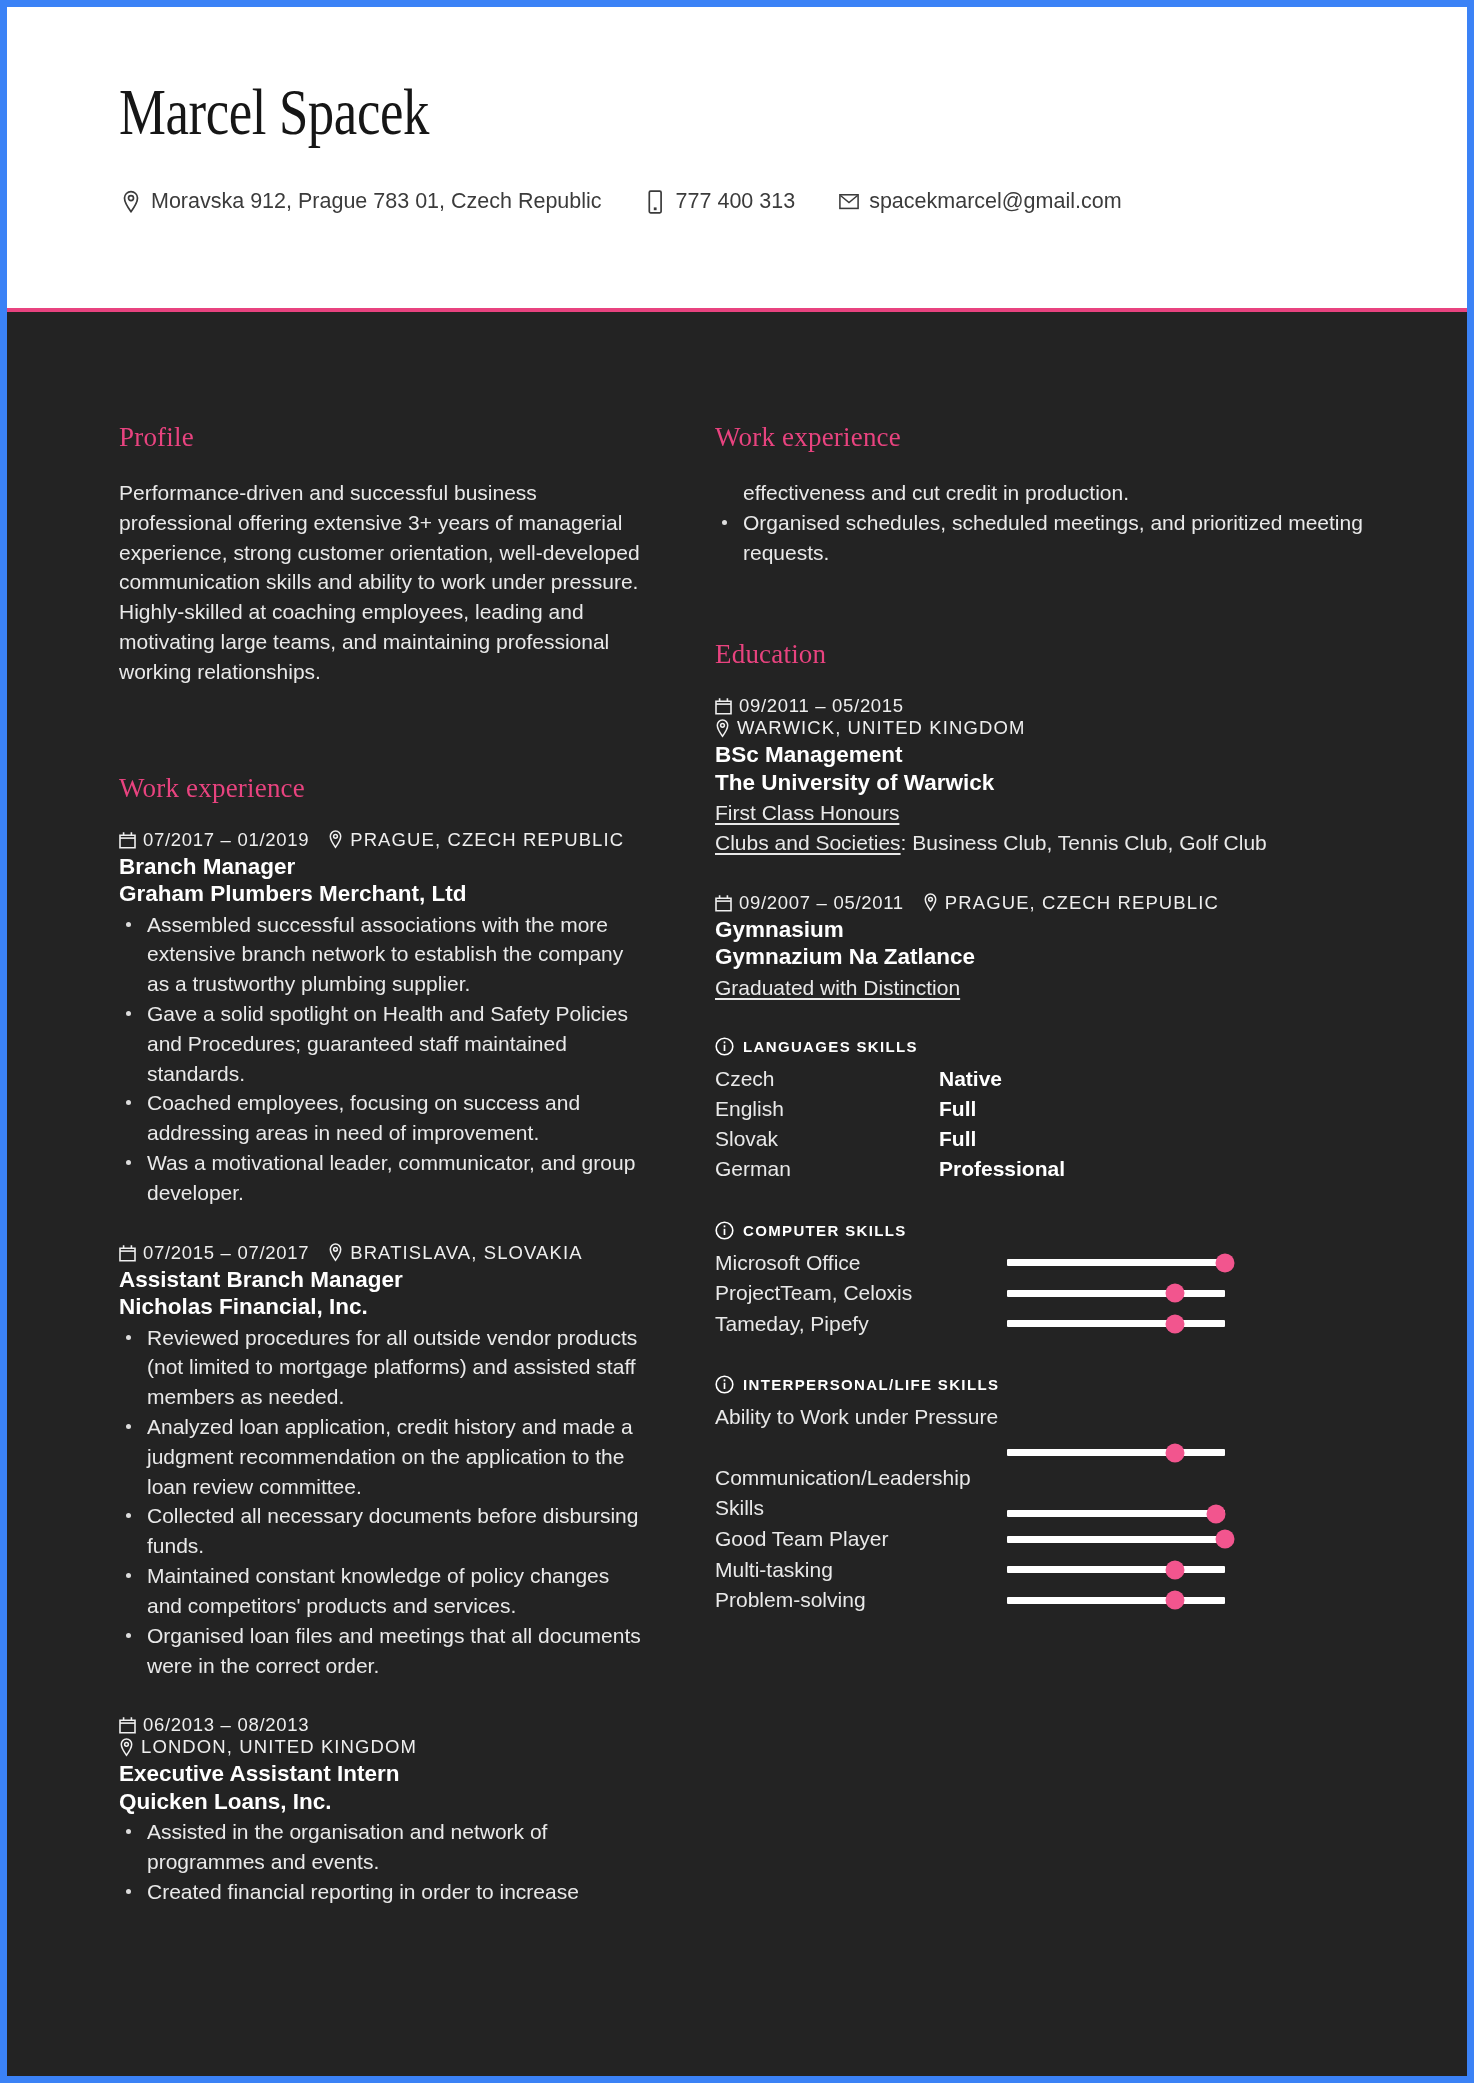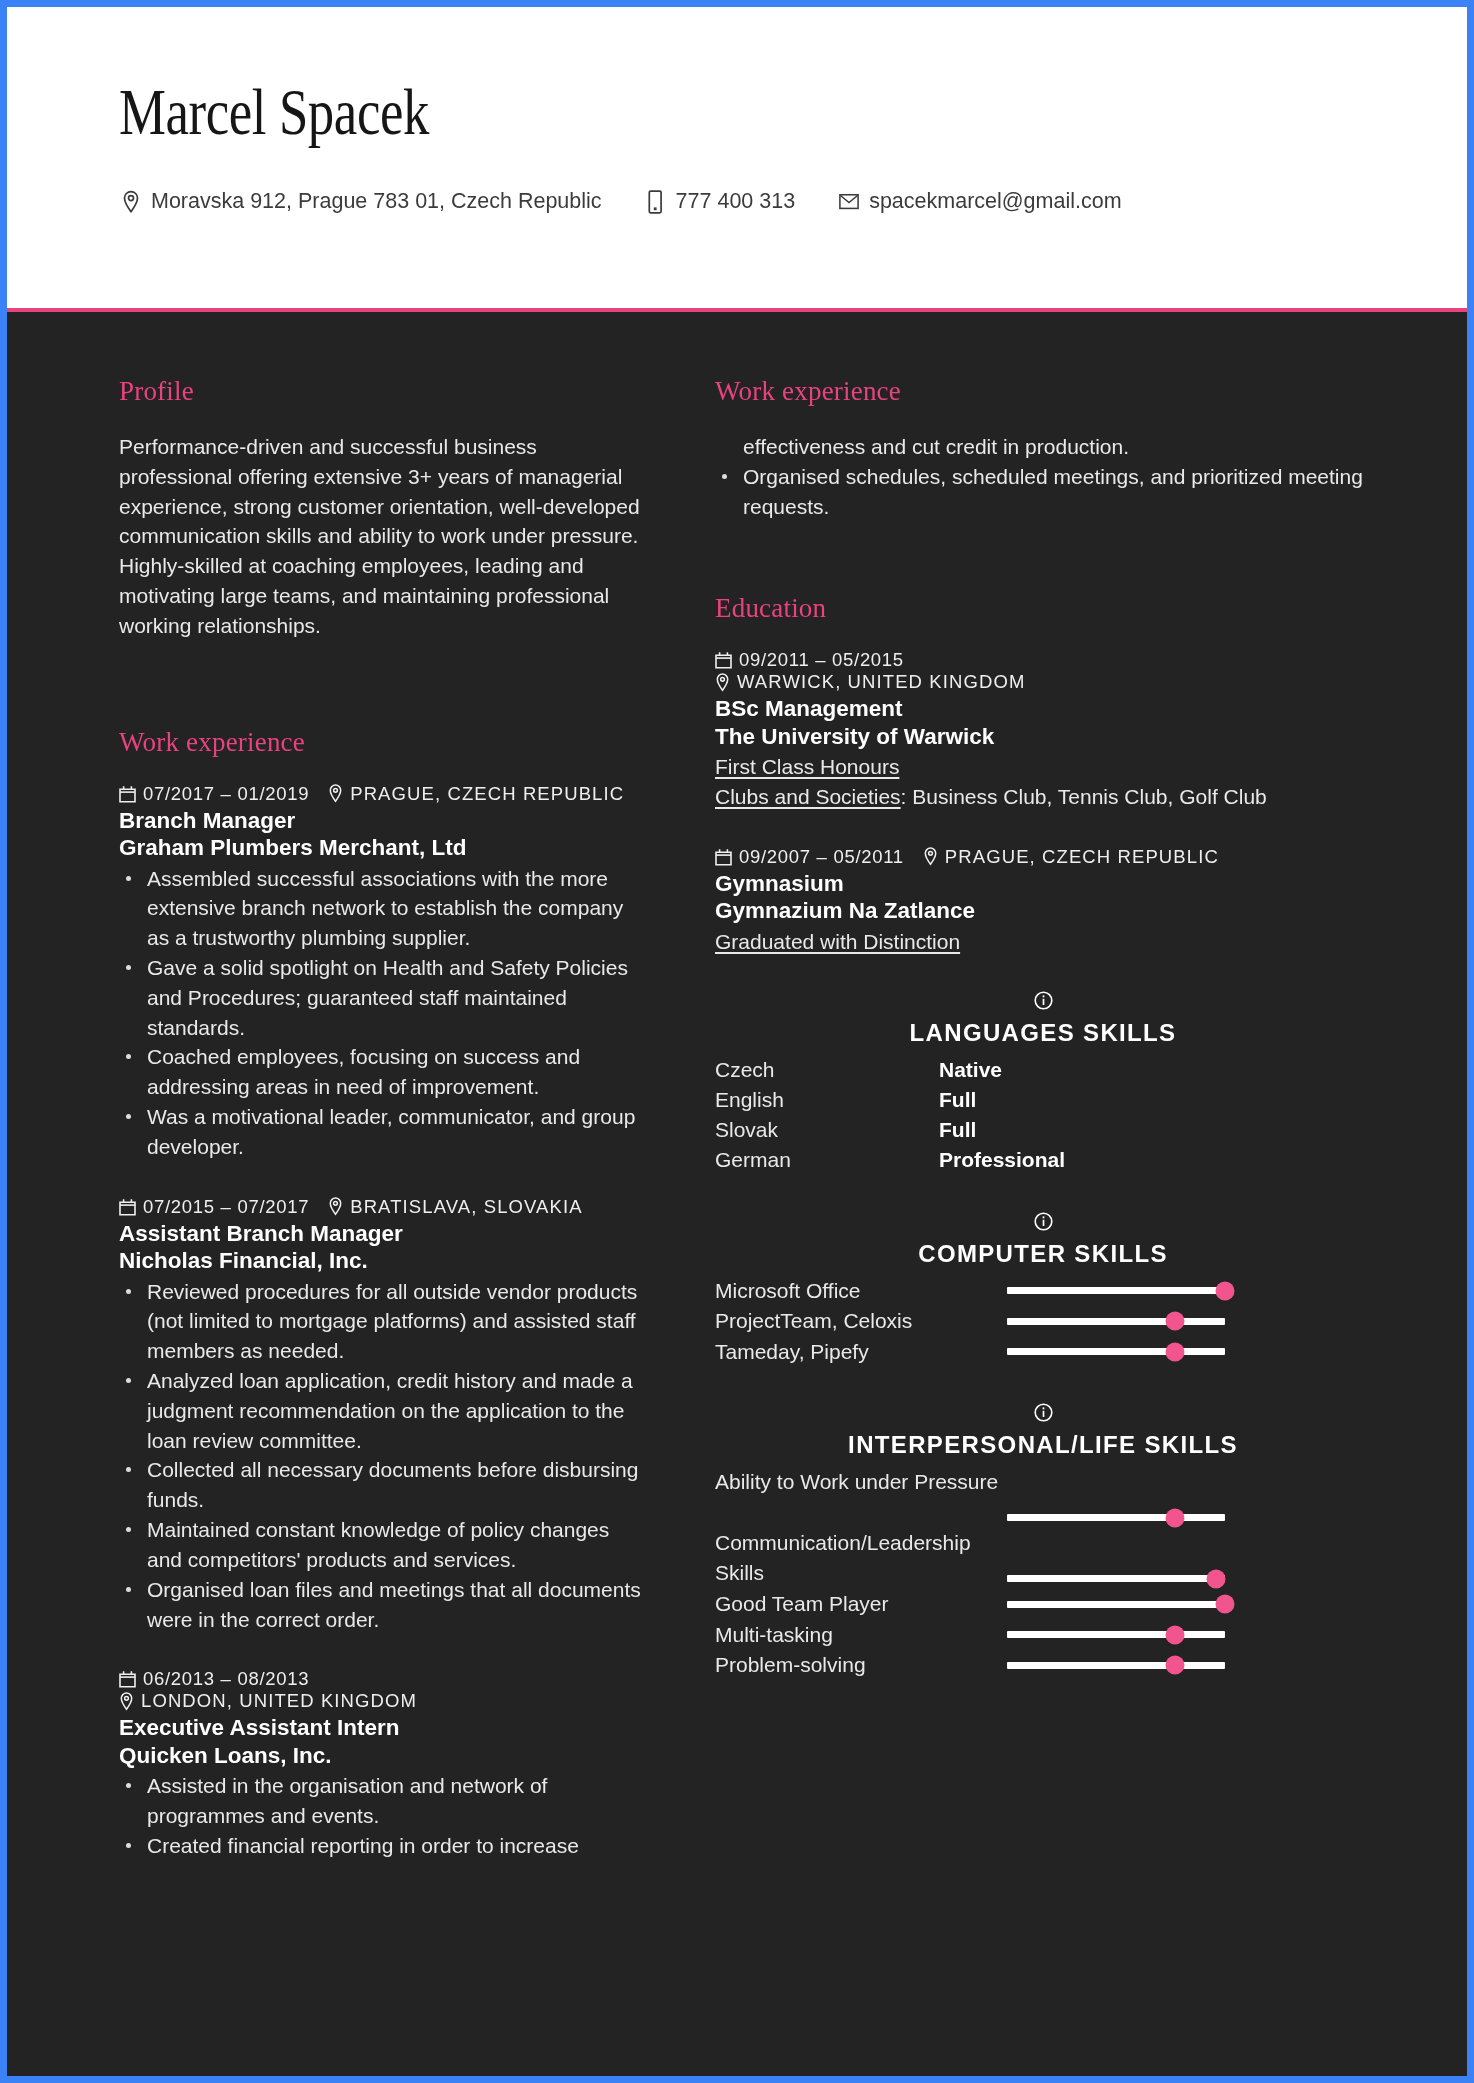--- a/index.html
+++ b/index.html
@@ -69,21 +69,21 @@
     position: absolute;
     left: 0; right: 0; bottom: 0;
     height: 4px;
     background: #e8437f;
   }
 
   
   .body-area {
     background: #232323;
     height: calc(2083px - 14px - 305px);
-    padding: 64px 0 0 0;
+    padding: 110px 0 0 0;
     display: flex;
     position: relative;
   }
   .col { position: relative; }
   .col-left  { width: 690px; padding-left: 112px; padding-right: 52px; }
   .col-right { width: 770px; padding-left: 18px; padding-right: 96px; }
 
   .sec-title {
     font-family: "Liberation Serif", serif;
     font-size: 27px;
@@ -163,26 +163,25 @@
     color: #e9e9e9;
   }
   .edu-extra u { text-decoration: underline; text-underline-offset: 3px; }
 
   
   .skill-group { margin-bottom: 36px; }
   .skill-group-head {
     display: flex;
     align-items: center;
     gap: 9px;
-    font-size: 24px;
+    font-size: 15px;
     font-weight: bold;
     letter-spacing: 1.35px;
     color: #ffffff;
     margin-bottom: 8px;
-    flex-direction: column;
   }
   .skill-group-head .ico { display: inline-flex; align-items: center; }
 
   .lang-row {
     display: flex;
     align-items: baseline;
     font-size: 21px;
     line-height: 1.44;
     color: #e9e9e9;
   }

